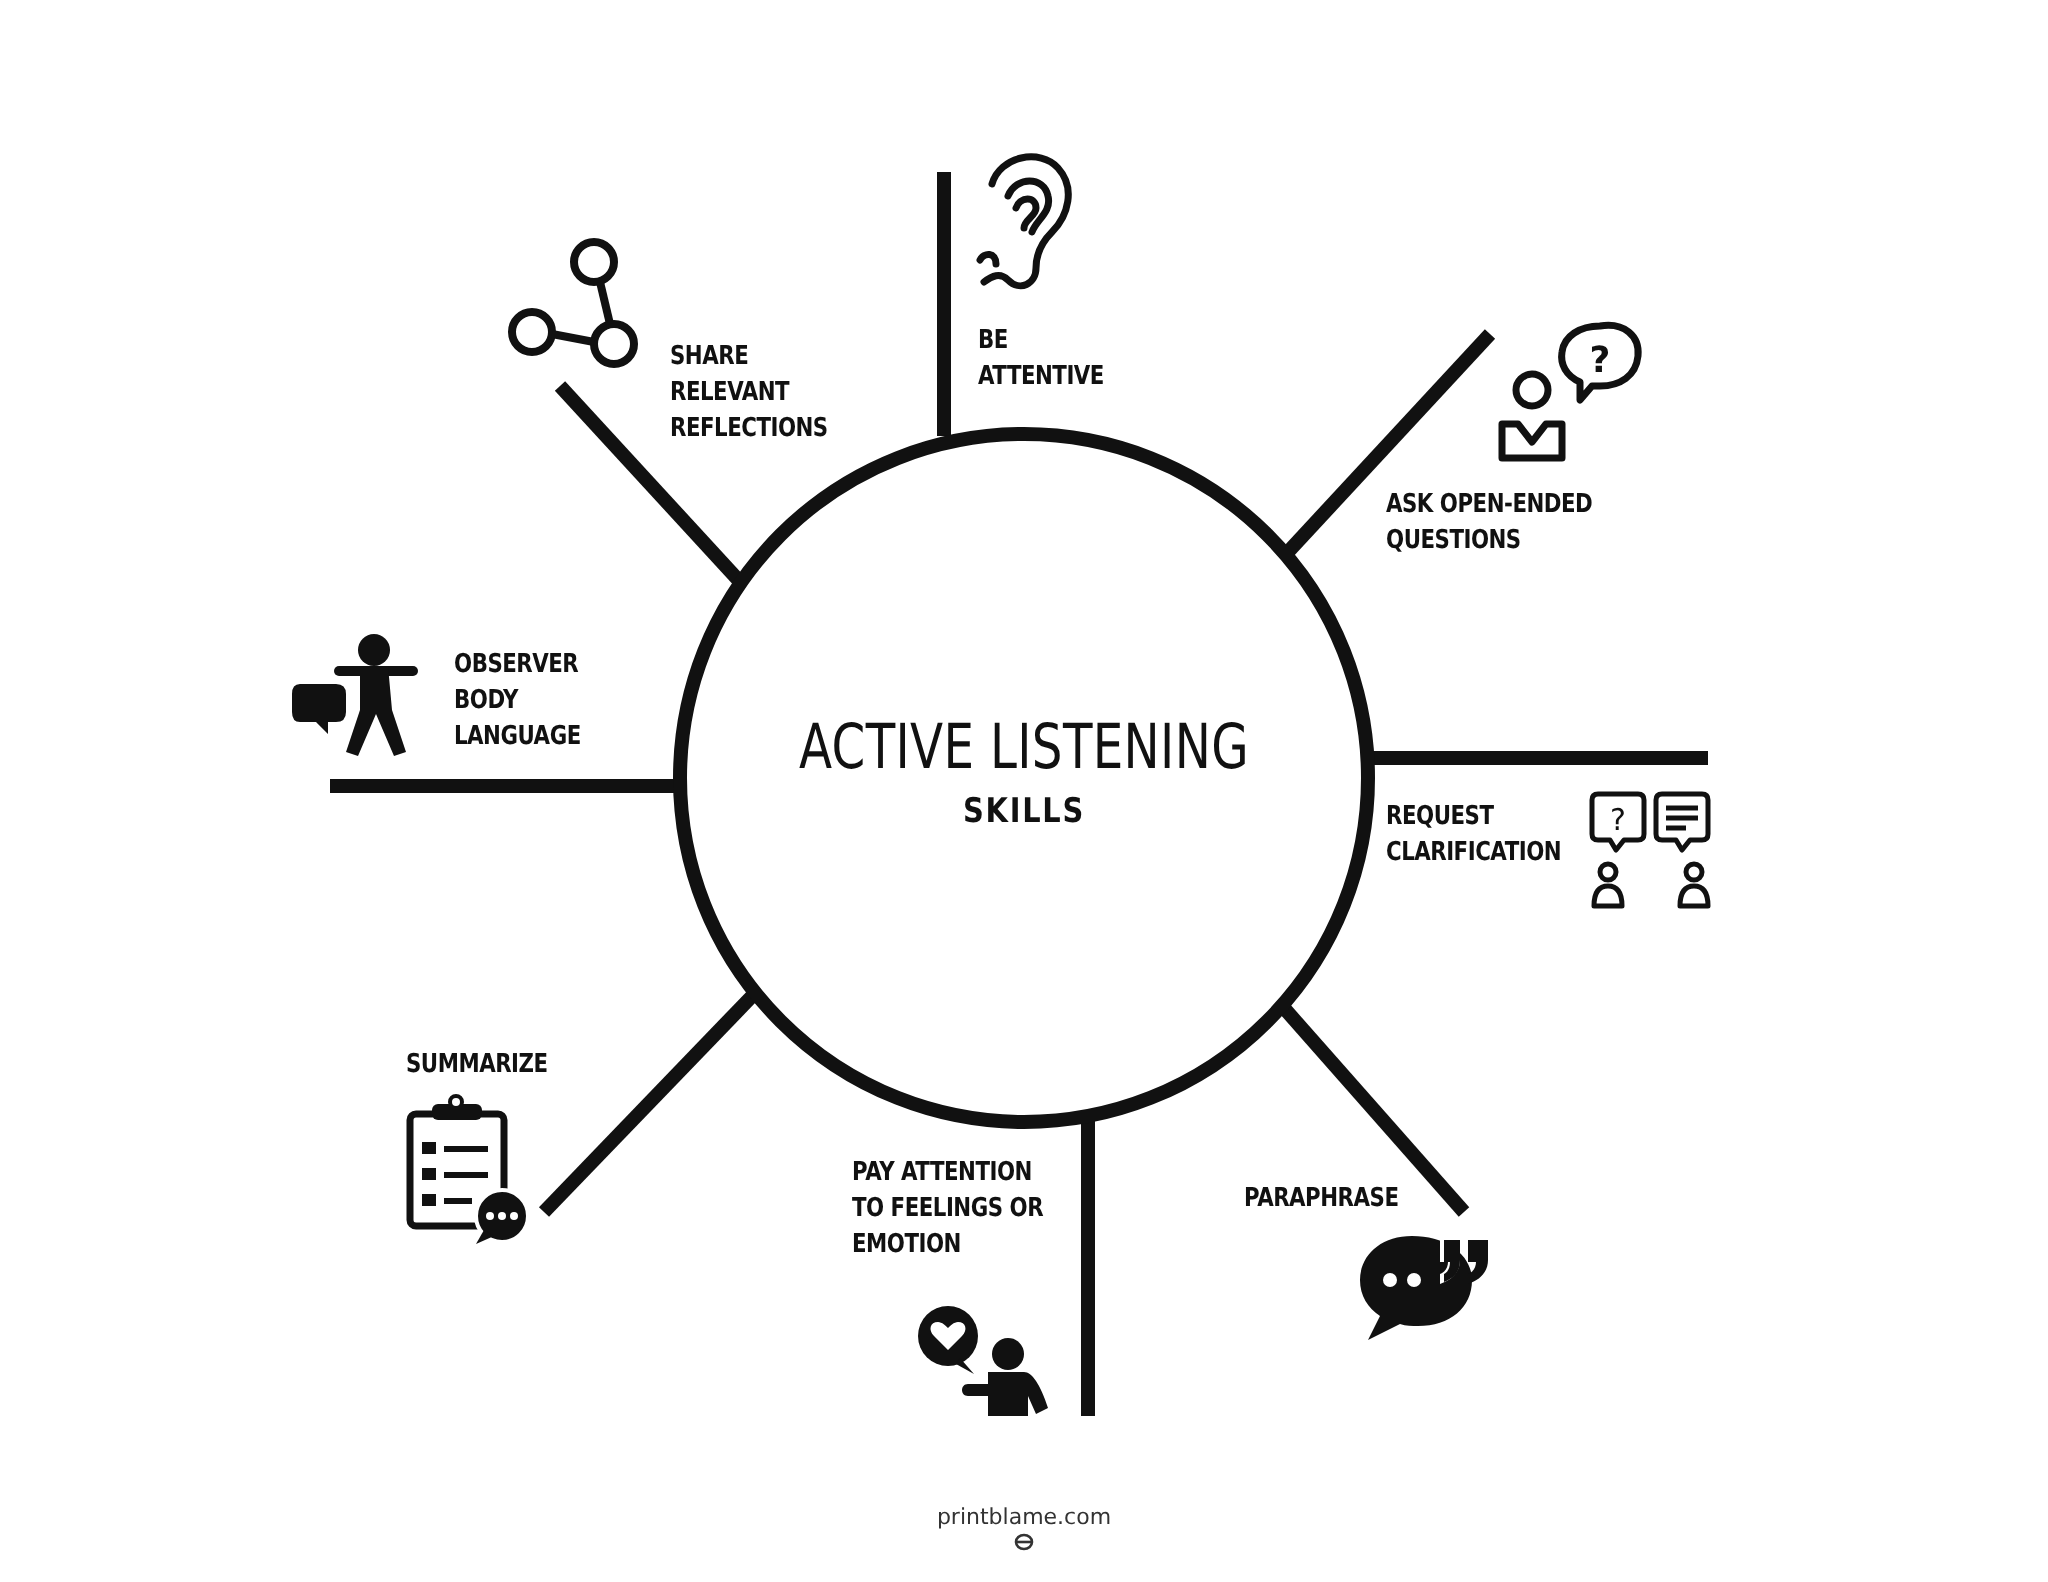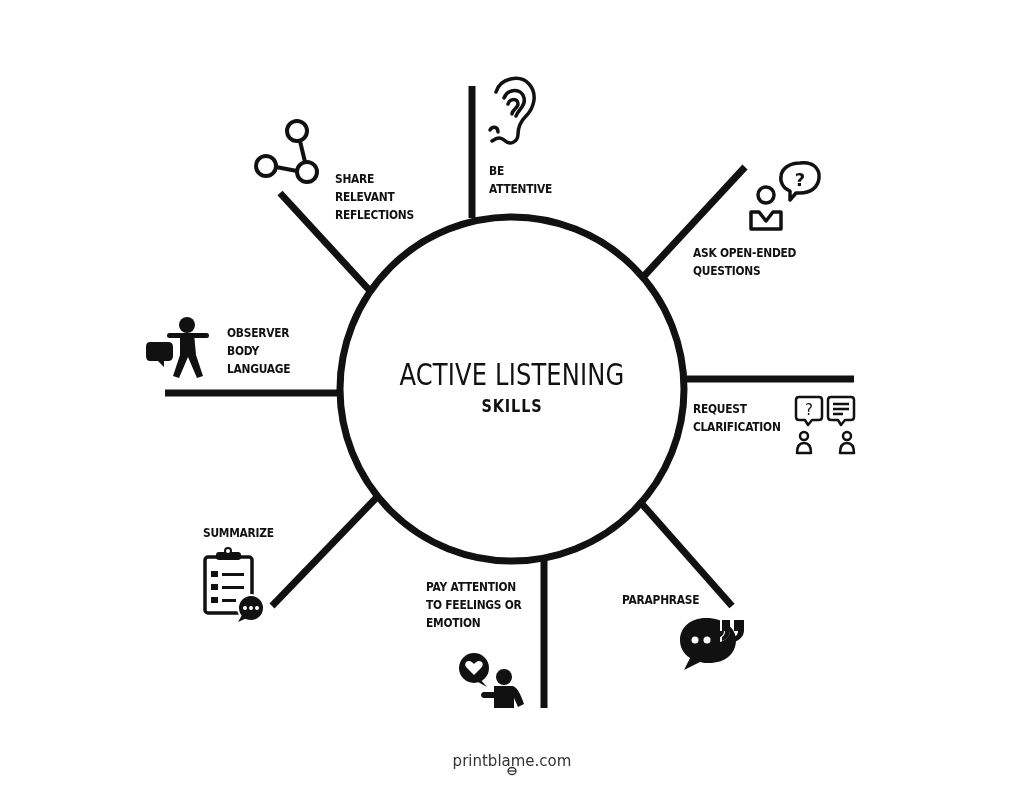--- a/index.html
+++ b/index.html
@@ -9,21 +9,21 @@
   .label { position: absolute; font-family: "DejaVu Sans", "Liberation Sans", sans-serif;
            font-weight: bold; font-size: 13px; line-height: 18px; letter-spacing: -0.3px;
            transform: scaleX(0.82); transform-origin: left top; color: #111; white-space: pre-line; }
   .title { position: absolute; left: 512px; top: 356px; transform: translateX(-50%) scaleX(0.78);
            font-family: "DejaVu Sans", sans-serif; font-size: 31px; font-weight: normal;
            letter-spacing: 0.2px; white-space: nowrap; color: #111; }
   .subtitle { position: absolute; left: 512px; top: 396px; transform: translateX(-50%) scaleX(0.85);
               font-family: "DejaVu Sans", sans-serif; font-size: 17px; font-weight: bold;
               letter-spacing: 1px; color: #111; }
   .footer { position: absolute; left: 512px; top: 752px; transform: translateX(-50%);
-            font-family: "DejaVu Sans", sans-serif; font-size: 15px; color: #333; }
+            font-family: "DejaVu Sans", sans-serif; font-size: 11px; color: #333; }
 </style>
 </head>
 <body>
 
 <svg class="diagram" width="1024" height="791" viewBox="0 0 1024 791">
 
   <g stroke="#111" stroke-width="7" stroke-linecap="butt" fill="none">
     <line x1="472" y1="86" x2="472" y2="218"></line>
     <line x1="644" y1="276" x2="745" y2="167"></line>
     <line x1="684" y1="379" x2="854" y2="379"></line>

